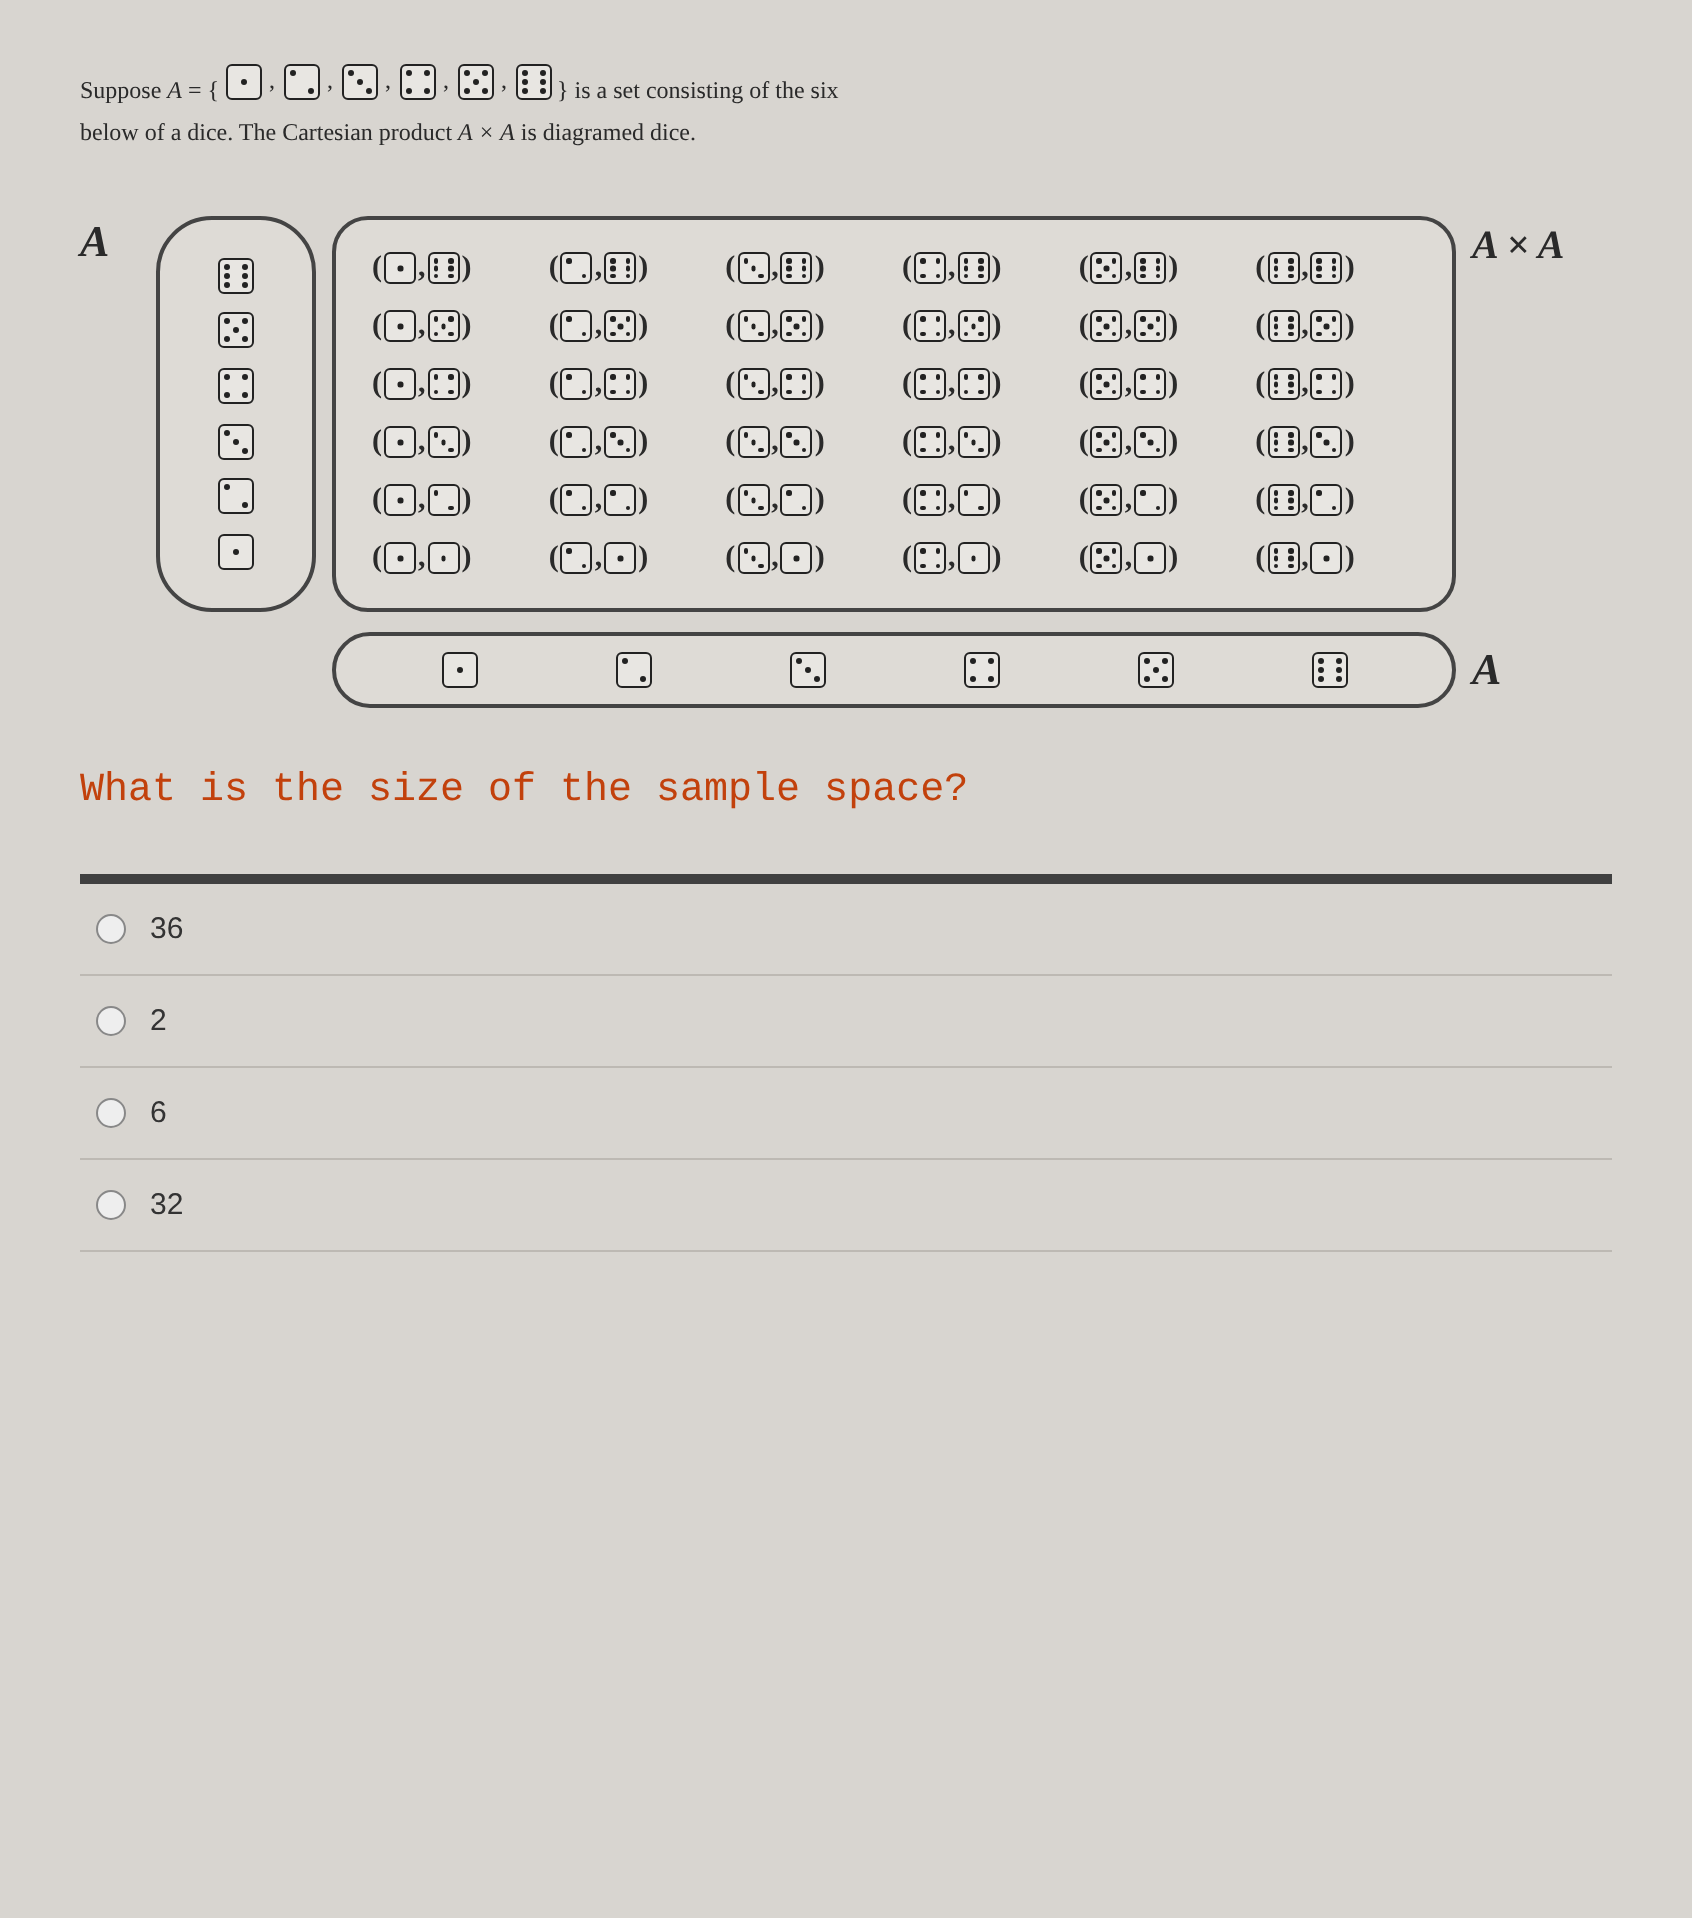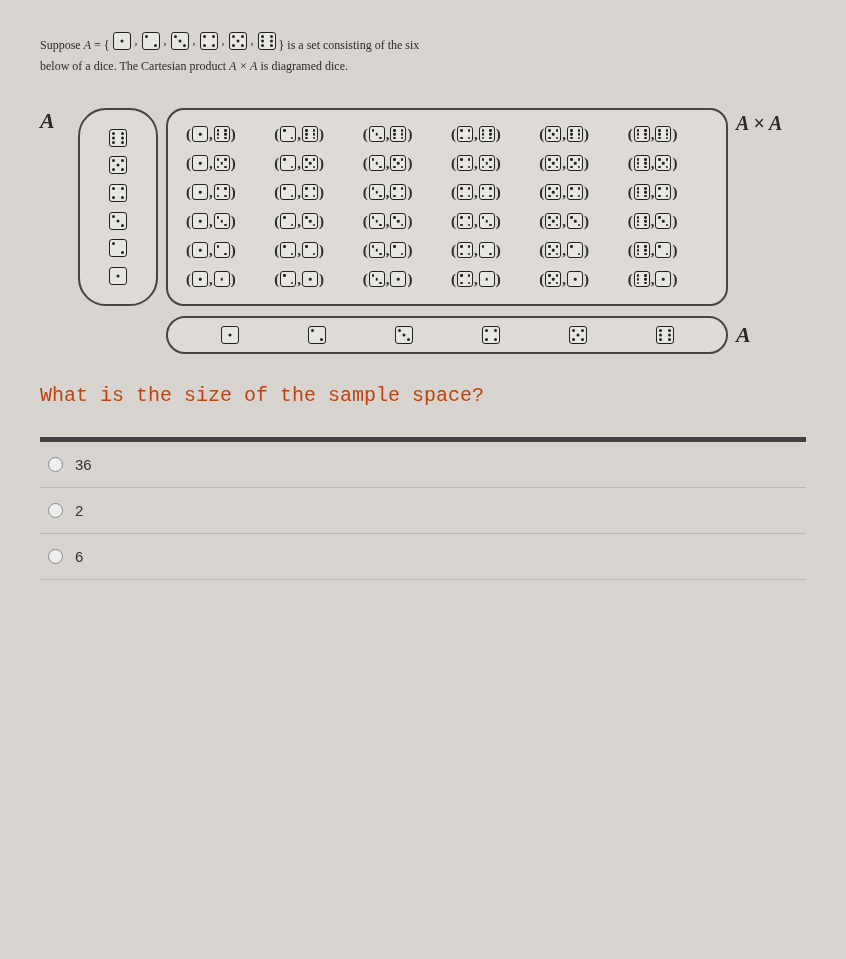--- a/index.html
+++ b/index.html
@@ -836,13 +836,17 @@
       <span>36</span>
     </div>
     <div class="option">
       <span class="radio"></span>
       <span>2</span>
     </div>
     <div class="option">
       <span class="radio"></span>
       <span>6</span>
     </div>
+    <div class="option">
+      <span class="radio"></span>
+      <span>32</span>
+    </div>
   </div>
 
 </body></html>

